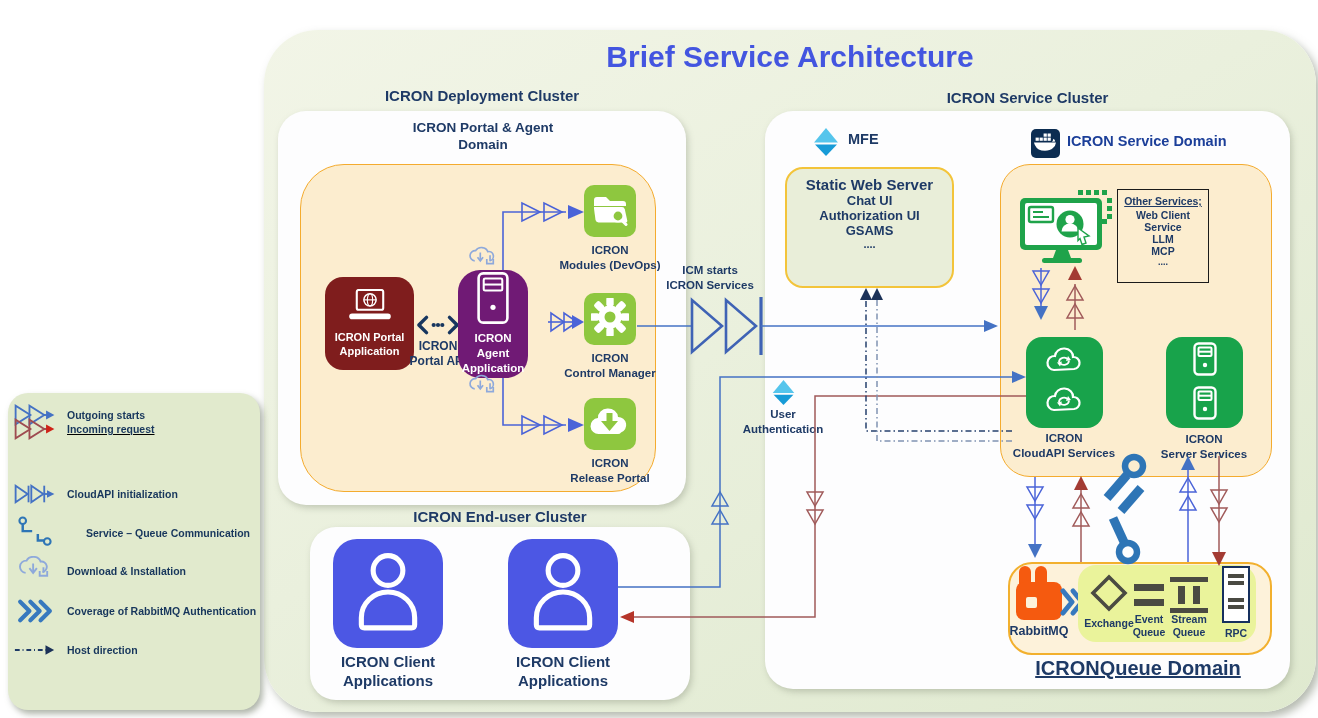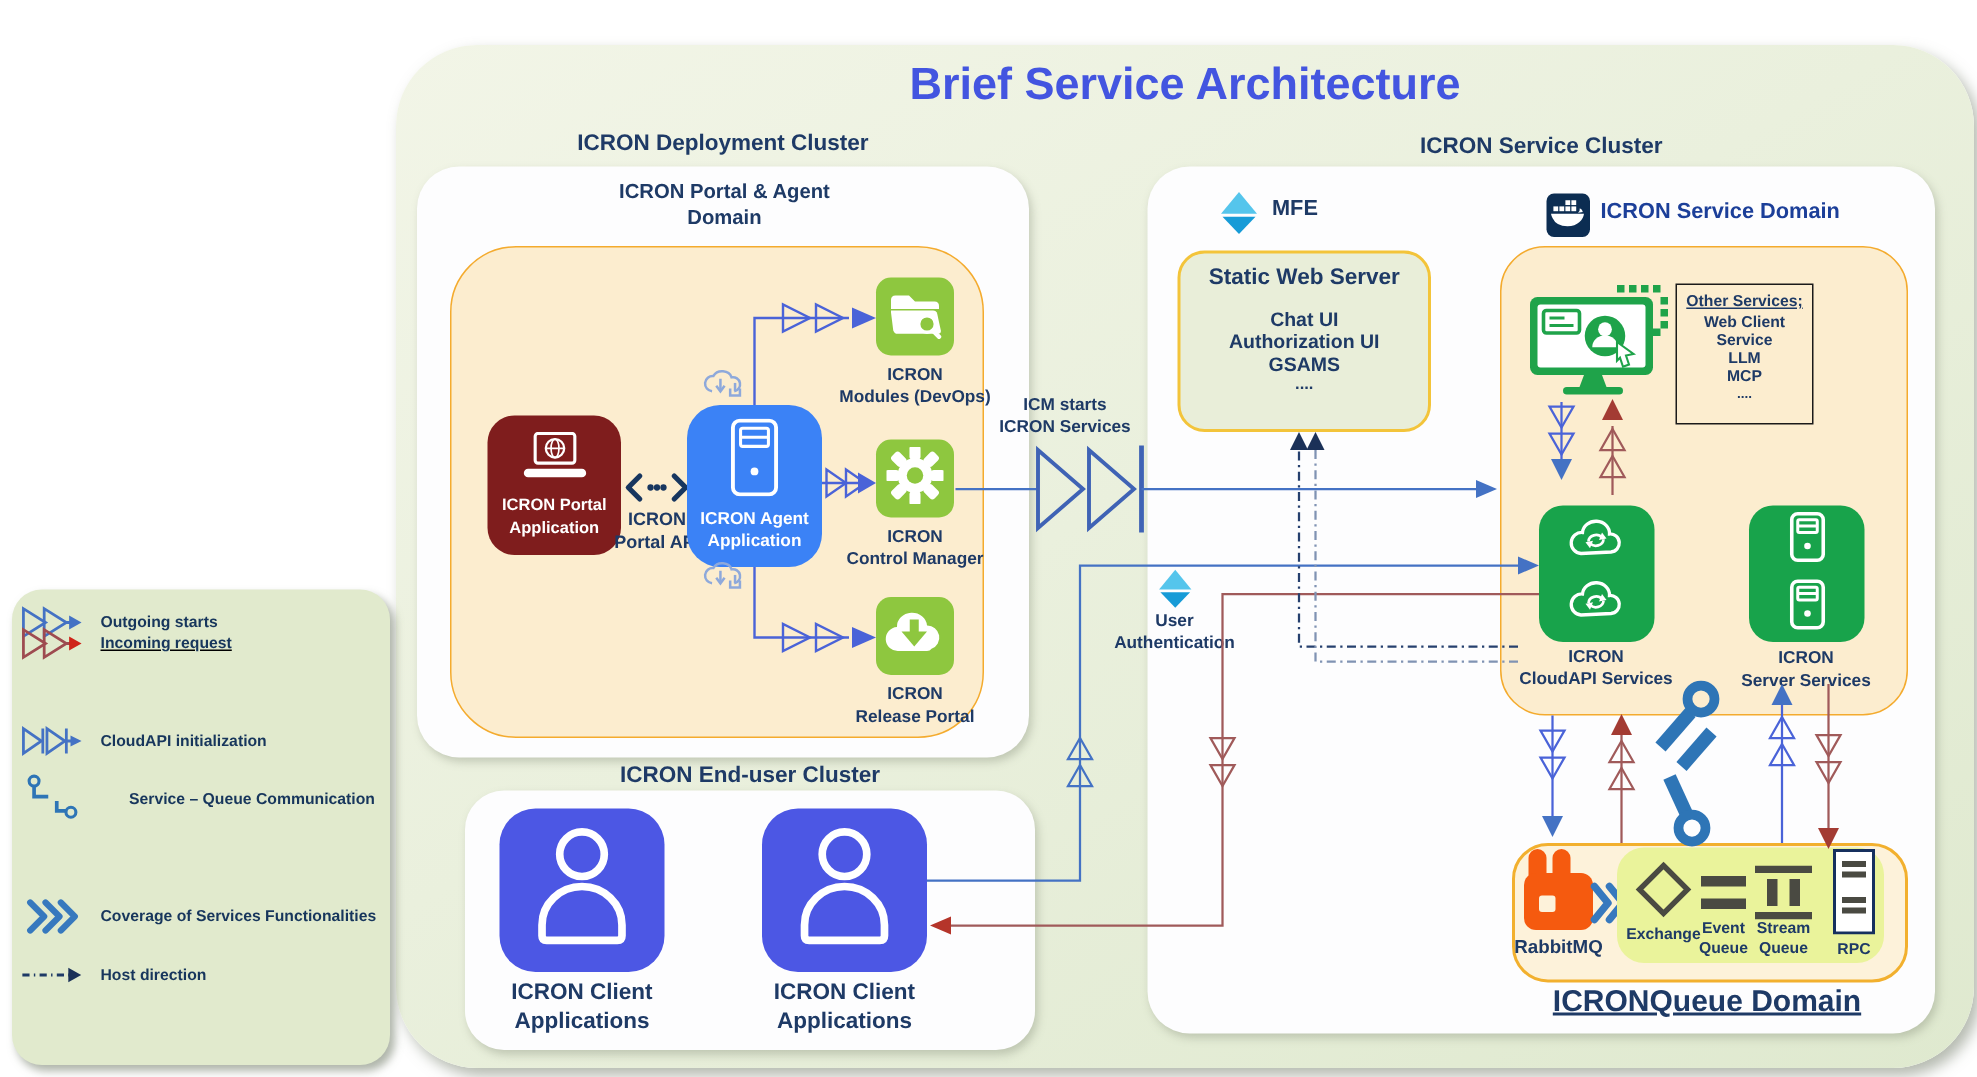--- a/index.html
+++ b/index.html
@@ -79,30 +79,42 @@
       <svg width="36" height="34" viewBox="0 0 38 36" fill="none" stroke="#2e75b6">
         <circle cx="6" cy="5" r="3.5" stroke-width="2.2"></circle>
         <path d="M6,9 V16 H16" stroke-width="2.6"></path>
         <path d="M22,19 V26 H29" stroke-width="2.6"></path>
         <circle cx="32" cy="27" r="3.5" stroke-width="2.2"></circle>
       </svg>
       </span>
     <span class="legend-tx">Service – Queue Communication</span>
   </div>
 
+  <div class="legend-row" style="top:556px;">
+    <span class="legend-ic">
+      <svg width="36" height="30" viewBox="0 0 38 32" fill="none" stroke="#8ea9db" stroke-width="2">
+        <path d="M9,18 a6.5,6.5 0 0 1 1,-13 a8,7 0 0 1 15,1 a5.5,5.5 0 0 1 2,11"></path>
+        <line x1="17" y1="8" x2="17" y2="17"></line>
+        <polyline points="13,13 17,18 21,13"></polyline>
+        <path d="M24,16 v5 h8 v-5"></path>
+        <line x1="28" y1="12" x2="28" y2="18"></line>
+      </svg>
+      </span>
+    <span class="legend-tx">Download &amp; Installation</span>
+  </div>
 
   <div class="legend-row" style="top:598px;">
     <span class="legend-ic">
       <svg width="38" height="26" viewBox="0 0 38 28" fill="none" stroke="#3779be" stroke-width="4.5" stroke-linecap="round" stroke-linejoin="round">
         <polyline points="3,4 13,14 3,24"></polyline>
           <polyline points="14,4 24,14 14,24"></polyline>
           <polyline points="25,4 35,14 25,24"></polyline>
       </svg>
       </span>
-    <span class="legend-tx">Coverage of Services Functionalities</span>
+    <span class="legend-tx">Coverage of RabbitMQ Authentication</span>
   </div>
 
   <div class="legend-row" style="top:640px;">
     <span class="legend-ic">
       <svg width="44" height="20" viewBox="0 0 46 20" fill="none">
         <line x1="2" y1="10" x2="35" y2="10" stroke="#1e3a66" stroke-width="2" stroke-dasharray="5,3,1,3"></line>
         <polygon points="34,5 43,10 34,15" fill="#1b3158"></polygon>
       </svg>
       </span>
     <span class="legend-tx">Host direction</span>
@@ -131,21 +143,21 @@
     <svg width="44" height="22" viewBox="0 0 46 22" fill="none" stroke="#17365f" stroke-width="3.6" stroke-linecap="round" stroke-linejoin="round">
       <path d="M11,3 L3,11 L11,19"></path>
         <path d="M35,3 L43,11 L35,19"></path>
       <circle cx="18.5" cy="11" r="2.2" fill="#17365f" stroke="none"></circle>
       <circle cx="23" cy="11" r="2.2" fill="#17365f" stroke="none"></circle>
       <circle cx="27.5" cy="11" r="2.2" fill="#17365f" stroke="none"></circle>
     </svg></div>
   <div class="abs nav c pre" style="left:404px;top:339px;width:68px;font-size:12px;">ICRON
 Portal API</div>
 
-  <div class="tile" style="left:458px;top:270px;width:90px;height:108px;border-radius:22px;background:#3b82f6;">
+  <div class="tile" style="left:458px;top:270px;width:70px;height:108px;border-radius:22px;background:#701a75;">
     <span>
       <svg width="32" height="52" viewBox="0 0 34 56" fill="none" stroke="#fff">
         <rect x="1.5" y="1.5" width="31" height="53" rx="5" stroke-width="2.8"></rect>
         <rect x="7" y="7" width="20" height="13" rx="1.5" stroke-width="2.2"></rect>
         <line x1="7" y1="13.5" x2="27" y2="13.5" stroke-width="2.2"></line>
         <circle cx="17" cy="38" r="2.8" fill="#fff" stroke="none"></circle>
       </svg></span>
     <span class="pre" style="font-size:11.5px;">ICRON Agent
 Application</span>
   </div>
@@ -242,21 +254,21 @@
   <div class="abs" style="left:811px;top:127px;">
     <svg width="30" height="30" viewBox="0 0 30 30">
       <polygon points="15,1 27,15.5 3,15.5" fill="#55c5ec"></polygon>
       <polygon points="4,17.5 26,17.5 15,29" fill="#179bd7"></polygon>
     </svg></div>
   <div class="abs nav" style="left:848px;top:131px;font-size:14.5px;">MFE</div>
 
   <div class="abs" style="left:785px;top:167px;width:165px;height:117px;background:#e9eed9;
               border:2px solid #f3c43a;border-radius:18px;">
     <div class="nav c" style="margin-top:7px;font-size:15px;">Static Web Server</div>
-    <div class="nav c" style="margin-top:12px;font-size:13px;font-weight:normal;font-weight:600;">Chat UI</div>
+    <div class="nav c" style="font-size:13px;font-weight:normal;font-weight:600;">Chat UI</div>
     <div class="nav c" style="font-size:13px;font-weight:600;">Authorization UI</div>
     <div class="nav c" style="font-size:13px;font-weight:600;">GSAMS</div>
     <div class="nav c" style="font-size:11px;">....</div>
   </div>
 
   <div class="abs" style="left:1031px;top:129px;width:29px;height:29px;border-radius:5px;background:#0c2d52;">
     <svg width="29" height="29" viewBox="0 0 29 29">
       <g fill="#fff">
         <rect x="12.6" y="4.5" width="3.2" height="3.2"></rect>
           <rect x="16.6" y="4.5" width="3.2" height="3.2"></rect>

